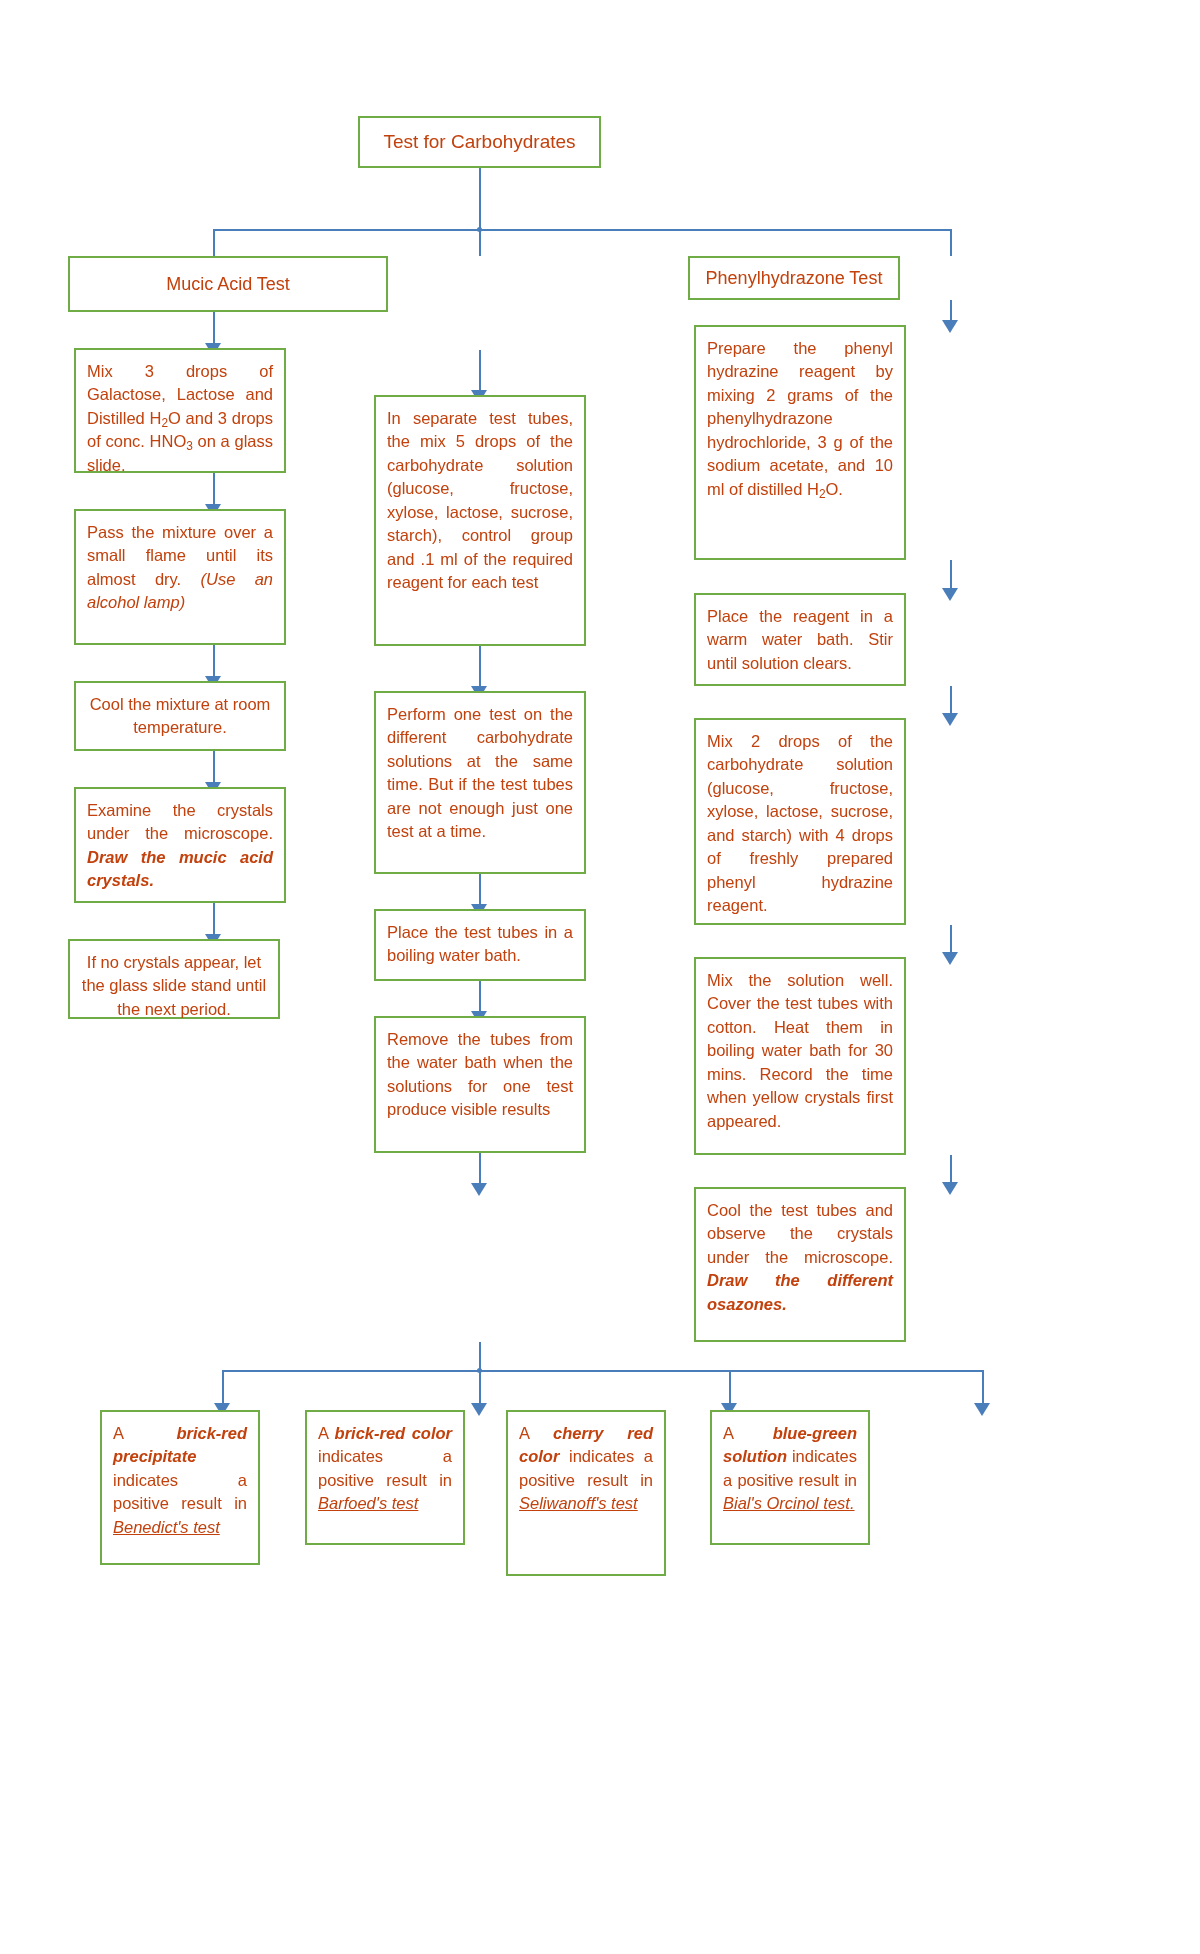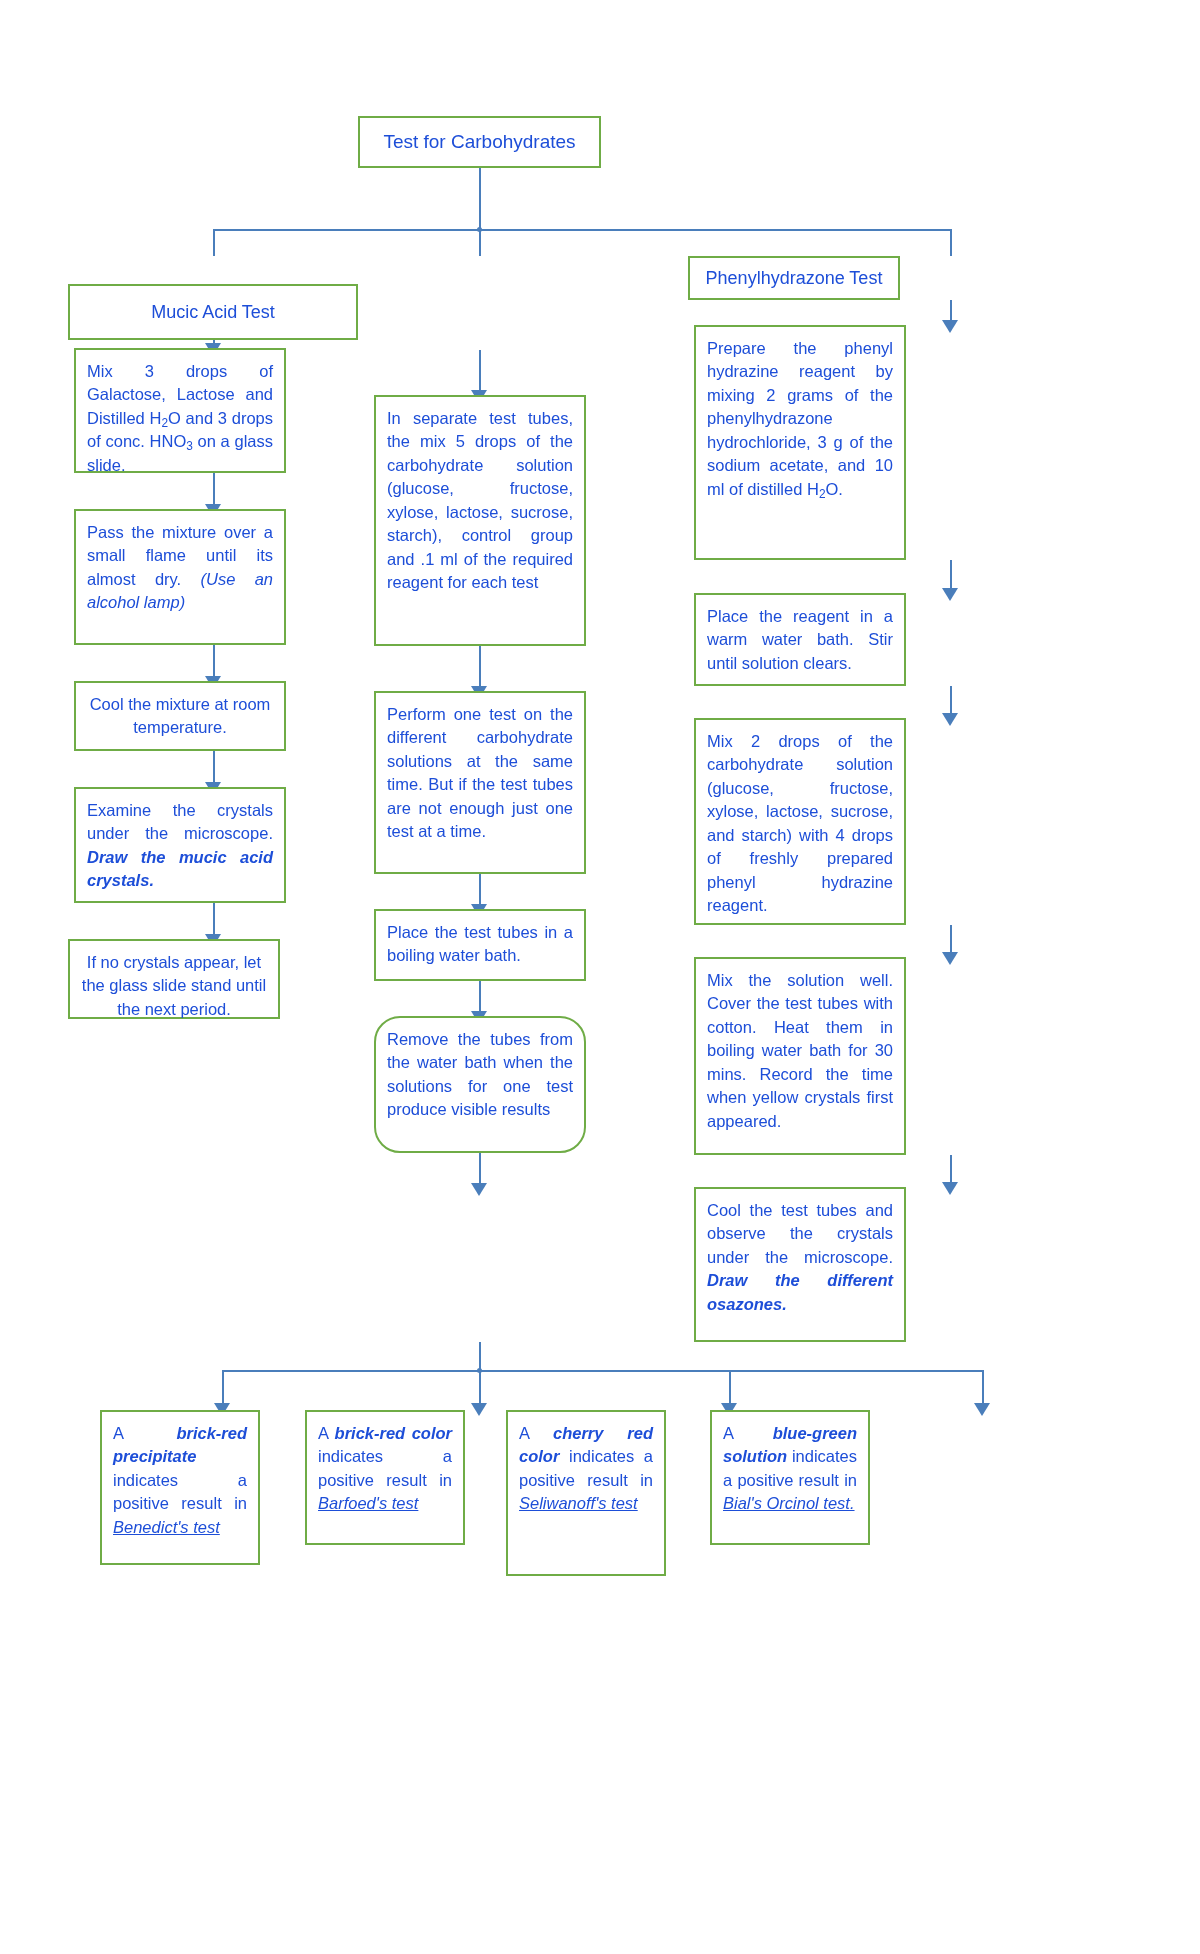--- a/index.html
+++ b/index.html
@@ -10,21 +10,21 @@
     font-family:"Liberation Sans", sans-serif;
     position:relative;
     overflow:hidden;
   }
   #canvas { position:absolute; left:0; top:0; width:1200px; height:1954px; }
 
   .box {
     position:absolute;
     border:2.5px solid #6FAC46;
     background:#ffffff;
-    color:#1d4ed8;
+    color:#c2410c;
     font-size:16.5px;
     line-height:1.42;
     padding:10px 11px;
     text-align:justify;
     text-justify:inter-word;
     z-index:3;
   }
   .box.center { text-align:center; }
   .title-box {
     font-size:19px;
@@ -115,21 +115,21 @@
   <div class="arrow" style="left:471px; top:1403px;"></div>
   <div class="ln-v" style="left:729px; top:1370px; height:38px;"></div>
   <div class="arrow" style="left:721px; top:1403px;"></div>
   <div class="ln-v" style="left:982px; top:1370px; height:38px;"></div>
   <div class="arrow" style="left:974px; top:1403px;"></div>
 
   <div class="box title-box" style="left:358px; top:116px; width:243px; height:52px;">
     <span>Test for Carbohydrates</span>
   </div>
 
-  <div class="box head-box" style="left:68px; top:256px; width:290px; height:56px;margin-top:28px;">
+  <div class="box head-box" style="left:68px; top:256px; width:320px; height:56px;">
     <span>Mucic Acid Test</span>
   </div>
 
   <div class="box" style="left:74px; top:348px; width:212px; height:125px;">
     <span>Mix 3 drops of Galactose, Lactose and Distilled H<sub>2</sub>O and 3 drops of conc. HNO<sub>3</sub> on a glass slide.</span>
   </div>
 
   <div class="box" style="left:74px; top:509px; width:212px; height:136px;">
     <span>Pass the mixture over a small flame until its almost dry. <i class="it">(Use an alcohol lamp)</i></span>
   </div>
@@ -152,21 +152,21 @@
   </div>
 
   <div class="box" style="left:374px; top:691px; width:212px; height:183px;">
     <span>Perform one test on the different carbohydrate solutions at the same time. But if the test tubes are not enough just one test at a time.</span>
   </div>
 
   <div class="box" style="left:374px; top:909px; width:212px; height:72px;">
     <span>Place the test tubes in a boiling water bath.</span>
   </div>
 
-  <div class="box" style="left:374px; top:1016px; width:212px; height:137px;border-radius:26px;">
+  <div class="box" style="left:374px; top:1016px; width:212px; height:137px;">
     <span>Remove the tubes from the water bath when the solutions for one test produce visible results</span>
   </div>
 
 
   <div class="box head-box" style="left:688px; top:256px; width:212px; height:44px;">
     <span>Phenylhydrazone Test</span>
   </div>
 
   <div class="box" style="left:694px; top:325px; width:212px; height:235px;">
     <span>Prepare the phenyl hydrazine reagent by mixing 2 grams of the phenylhydrazone hydrochloride, 3 g of the sodium acetate, and 10 ml of distilled H<sub>2</sub>O.</span>

